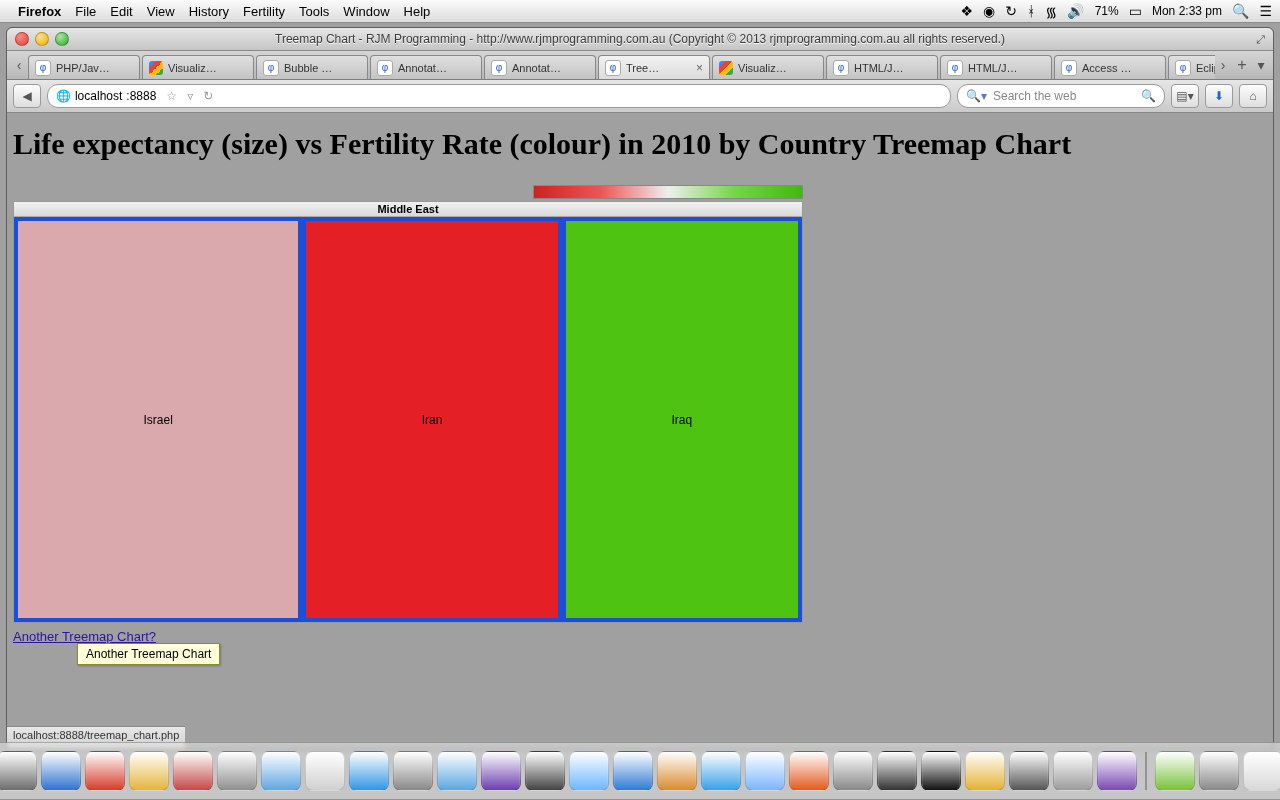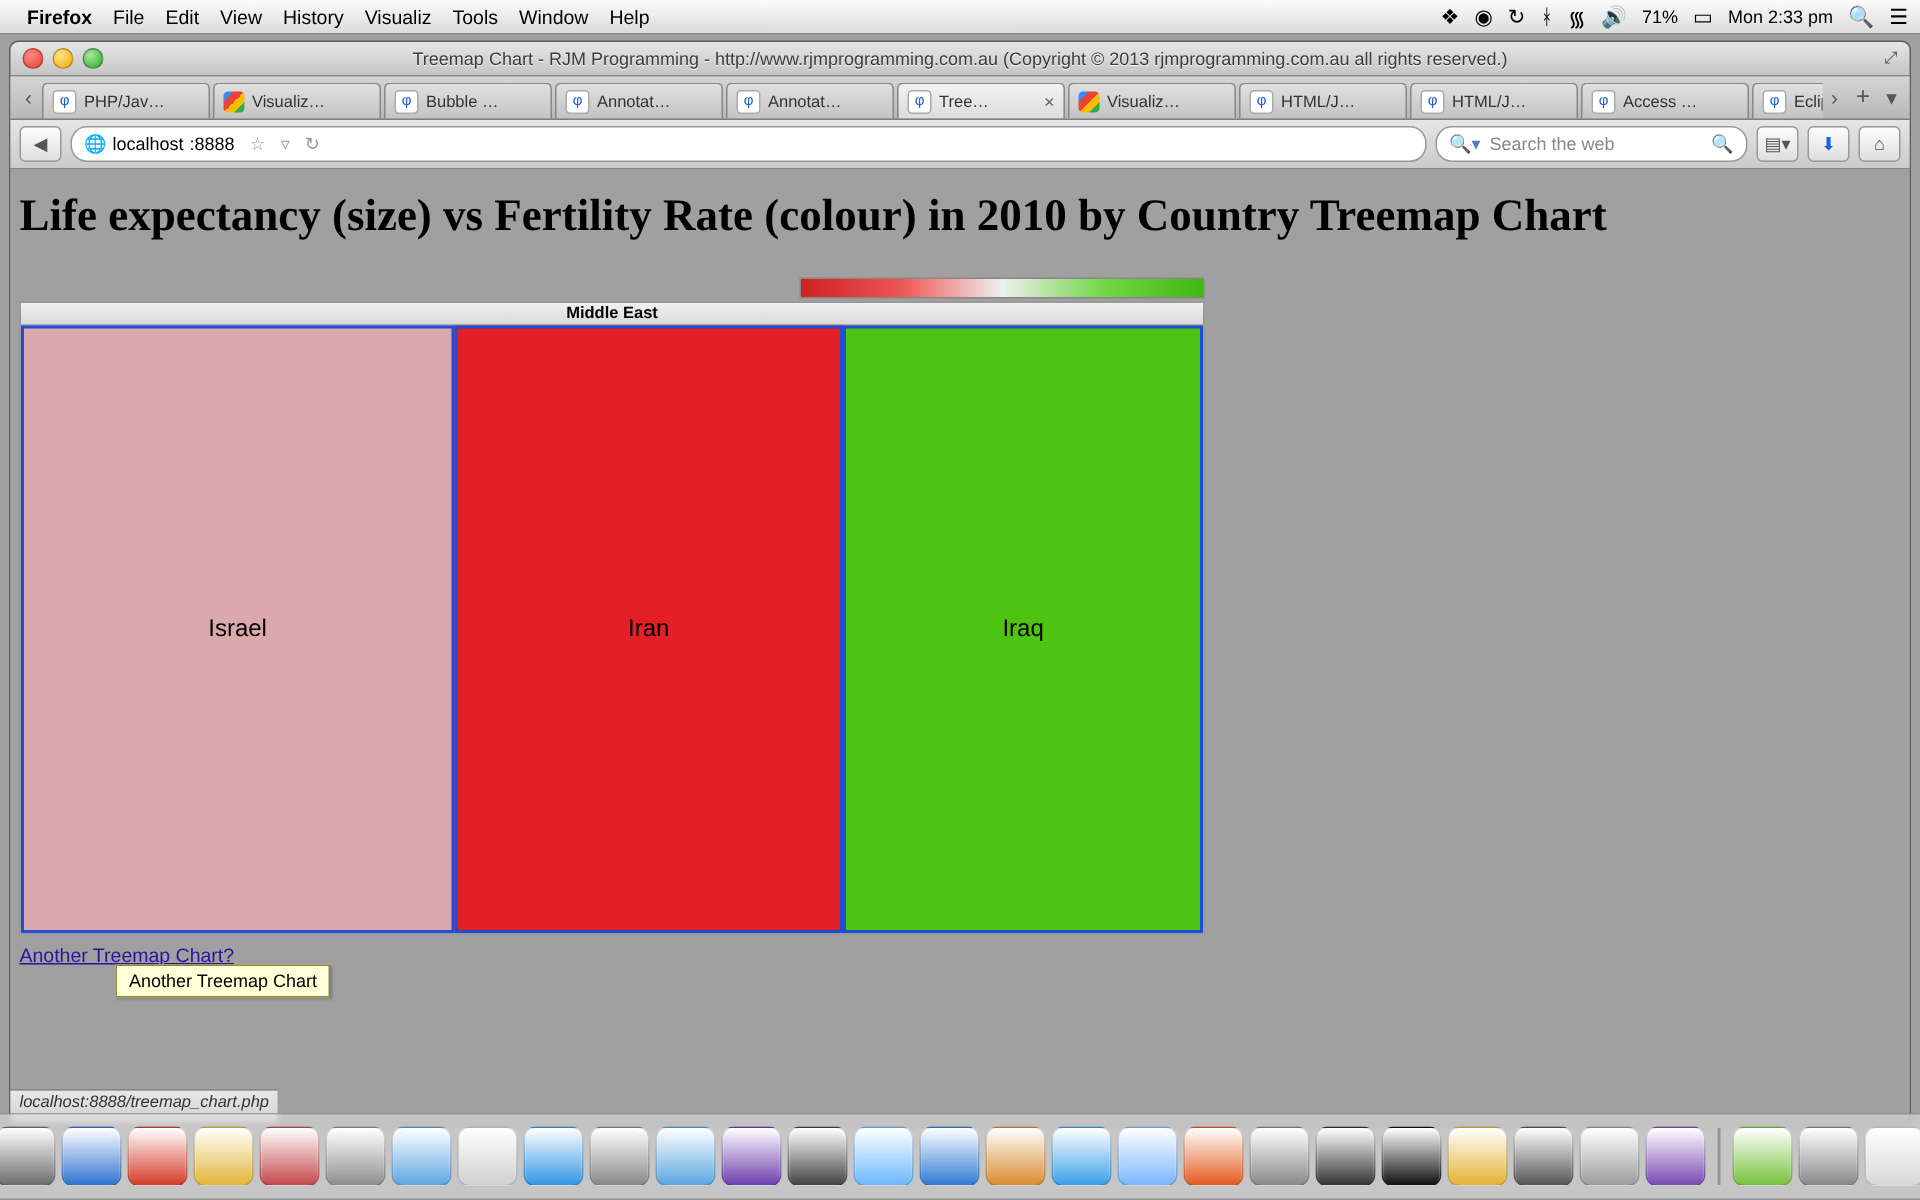--- a/index.html
+++ b/index.html
@@ -61,52 +61,52 @@
   .page{background:#a0a0a0;min-height:630px;position:relative;padding:6px 6px 0 6px;}
   h1.page-title{font-family:"Times New Roman",serif;font-weight:bold;font-size:30px;margin:8px 0 24px 0;color:#000;}
 
   .chart-wrap{width:790px;}
   .legend-bar{height:12px;width:268px;margin-left:auto;margin-right:0;border:1px solid #888;
     background:linear-gradient(90deg,#cc2222 0%, #ee5555 25%, #efefef 50%, #74d648 75%, #41b80f 100%);}
   .treemap{border:1px solid #999;background:#999;margin-top:2px;}
   .tm-header{background:linear-gradient(#f1f1f1,#d9d9d9);text-align:center;font-size:11px;font-weight:bold;
     color:#000;border-bottom:1px solid #aaa;padding:1px 0;}
   .tm-body{display:flex;height:405px;}
-  .cell{border:2px solid #1d4ed8;display:flex;align-items:center;justify-content:center;font-size:16px;color:#000;}
+  .cell{border:4px solid #1d4ed8;display:flex;align-items:center;justify-content:center;font-size:12px;color:#000;}
   .cell.c0{background:#d9a9ad;}
   .cell.c1{background:#e41f25;}
   .cell.c2{background:#4fc312;text-align:center;}
 
   a.another{color:#2a159e;font-size:13px;text-decoration:underline;display:inline-block;margin-top:6px;}
   .tooltip{position:absolute;left:70px;top:530px;background:#ffffd8;border:1px solid #8a8a30;
     padding:3px 8px;font-size:12px;color:#000;box-shadow:1px 1px 2px rgba(0,0,0,.25);}
 
   .statusbar{position:absolute;left:0;bottom:0;height:18px;background:linear-gradient(#e8e8e8,#cfcfcf);
-    border-top:1px solid #888;font-size:11px;color:#333;padding:2px 6px;font-style:italic;}
+    border-top:1px solid #888;font-size:11px;color:#333;padding:2px 6px;}
 
   
   .dock-area{position:fixed;left:0;right:0;bottom:0;height:58px;display:flex;justify-content:center;align-items:flex-end;}
   .dock{height:48px;padding:4px 10px;border-radius:8px 8px 0 0;
     background:rgba(230,230,230,.55);border:1px solid rgba(0,0,0,.25);backdrop-filter:blur(2px);
     display:flex;align-items:center;gap:4px;}
   .dicon{width:38px;height:38px;border-radius:8px;background:linear-gradient(#f5f5f5,#cfcfcf);
     border:1px solid rgba(0,0,0,.15);box-shadow:inset 0 1px 1px #fff;}
   .dsep{width:2px;height:38px;background:rgba(0,0,0,.25);margin:0 4px;}
 </style>
 </head>
 <body>
 
 <div class="mac-menubar">
   <span class="apple"></span>
   <span class="app">Firefox</span>
   <span class="mitem">File</span>
   <span class="mitem">Edit</span>
   <span class="mitem">View</span>
   <span class="mitem">History</span>
-  <span class="mitem">Visualiz</span>
+  <span class="mitem">Fertility</span>
   <span class="mitem">Tools</span>
   <span class="mitem">Window</span>
   <span class="mitem">Help</span>
   <div class="mac-right">
     <span class="ico">❖</span>
     <span class="ico">◉</span>
     <span class="ico">↻</span>
     <span class="ico">ᚼ</span>
     <span class="ico">᯾</span>
     <span class="ico">🔊</span>

